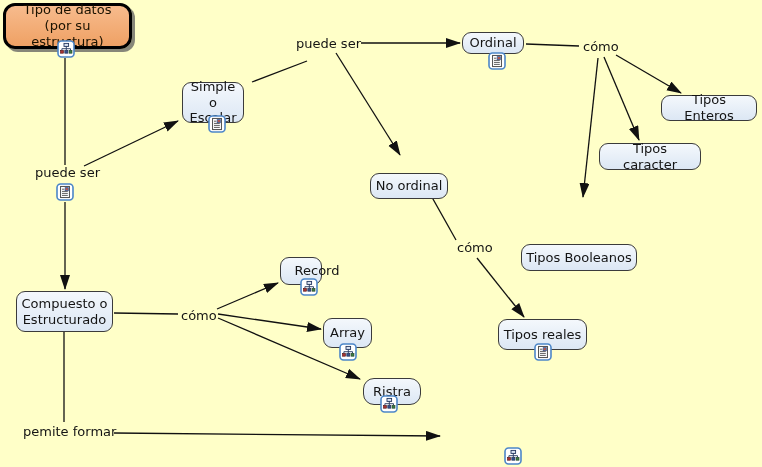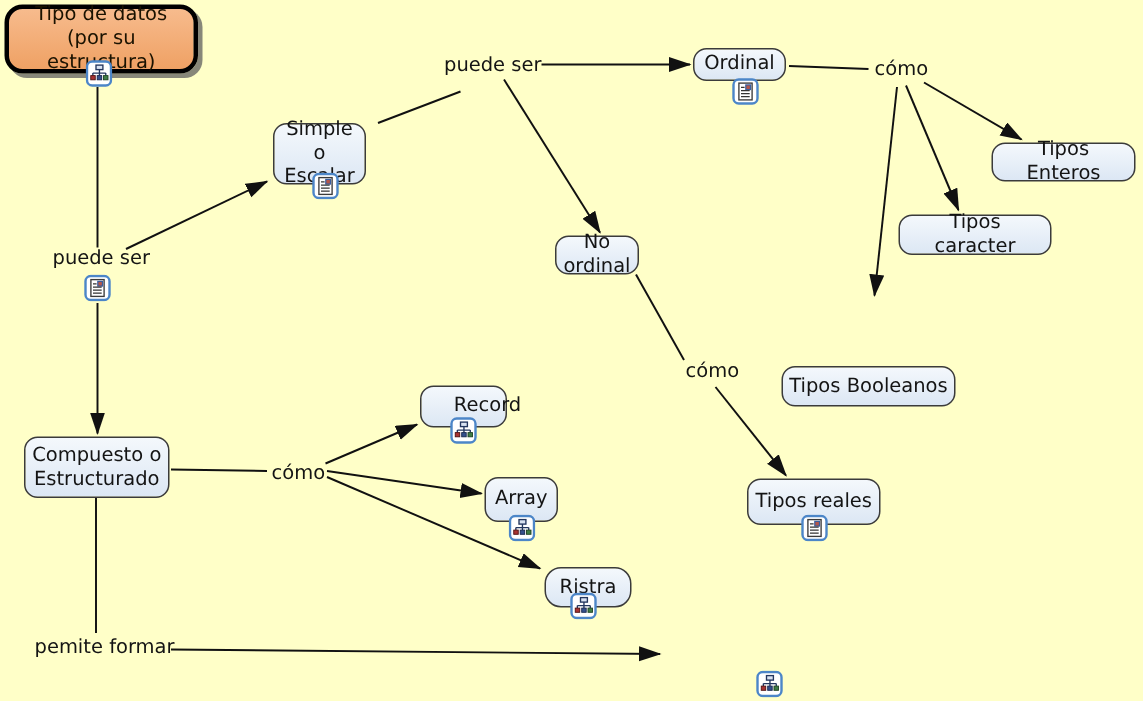--- a/index.html
+++ b/index.html
@@ -27,27 +27,27 @@
   .link-label{
     position:absolute;z-index:2;color:#141414;font-size:13px;white-space:nowrap;
   }
   .res-icon{position:absolute;z-index:3;width:18px;height:18px;cursor:pointer;}
   .res-icon svg{display:block;}
 
   
   #node-tipo{left:3px;top:3px;width:129px;height:46px;}
   #node-simple{left:182px;top:82px;width:62px;height:41px;}
   #node-ordinal{left:462px;top:32px;width:62px;height:22px;}
-  #node-noordinal{left:370px;top:157px;width:56px;height:26px;}
+  #node-noordinal{left:370px;top:173px;width:78px;height:26px;}
   #node-enteros{left:661px;top:95px;width:96px;height:26px;}
   #node-caracter{left:599px;top:143px;width:102px;height:27px;}
   #node-booleanos{left:521px;top:200px;width:116px;height:27px;margin-top:44px;}
   #node-reales{left:498px;top:319px;width:89px;height:31px;}
   #node-compuesto{left:16px;top:291px;width:97px;height:41px;}
-  #node-record{left:280px;top:257px;width:58px;height:28px;padding-left:36px;}
+  #node-record{left:280px;top:257px;width:42px;height:28px;padding-left:36px;}
   #node-array{left:323px;top:318px;width:49px;height:30px;}
   #node-ristra{left:363px;top:378px;width:58px;height:27px;border-radius:11px;}
   #node-estructuras{left:443px;top:426px;width:140px;height:27px;}
 
   
   #label-puedeser-top{left:296px;top:36px;}
   #label-como-right{left:583px;top:39px;}
   #label-como-middle{left:457px;top:240px;}
   #label-puedeser-left{left:35px;top:165px;}
   #label-como-left{left:181px;top:308px;}

